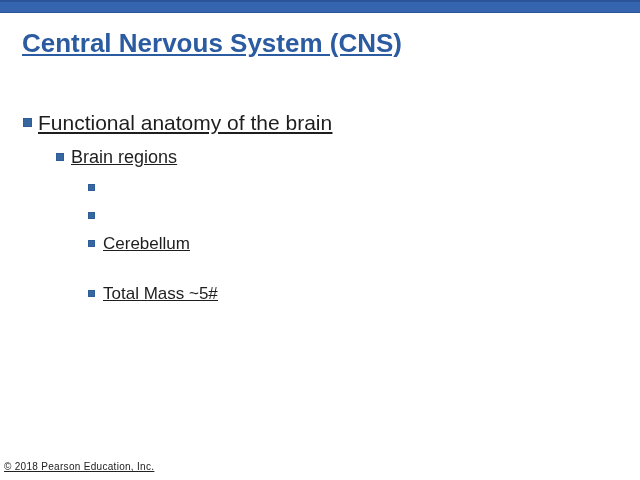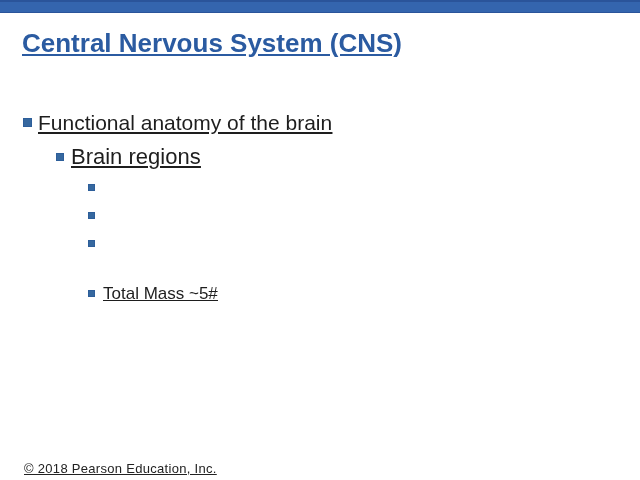--- a/index.html
+++ b/index.html
@@ -49,29 +49,29 @@
   .row { white-space: nowrap; }
   .sq {
     display: inline-block;
     background: var(--bullet-color);
     border: 1px solid var(--bullet-border);
     vertical-align: middle;
     margin-top: -3px;
   }
   .l1 { font-size: 21px; line-height: 30px; margin-left: 1px;  margin-bottom: 6px; }
   .l1 .sq { width: 9px; height: 9px; margin-right: 6px; }
-  .l2 { font-size: 22px; line-height: 26px; margin-left: 34px; margin-bottom: 6px; }
+  .l2 { font-size: 18px; line-height: 26px; margin-left: 34px; margin-bottom: 6px; }
   .l2 .sq { width: 8px; height: 8px; margin-right: 7px; }
   .l3 { font-size: 17px; line-height: 24px; margin-left: 66px; margin-bottom: 4px; }
   .l3 .sq { width: 7px; height: 7px; margin-right: 8px; }
   .spacer-before { margin-top: 26px; }
   .footer {
     position: absolute;
-    left: 24px; top: 461px;
-    font-size: 13px;
+    left: 4px; top: 461px;
+    font-size: 10px;
     color: #222222;
     letter-spacing: 0.3px;
   }
 </style>
 </head>
 <body>
 
 <div class="slide">
 
   <div class="top-bar"></div>
@@ -91,21 +91,21 @@
     <div class="row l3">
       <span class="sq"></span>
     </div>
 
     <div class="row l3">
       <span class="sq"></span>
     </div>
 
 
     <div class="row l3">
-      <span class="sq"></span>
+      <span class="sq"></span><span>Cerebellum</span>
     </div>
 
     <div class="row l3 spacer-before">
       <span class="sq"></span><span>Total Mass ~5#</span>
     </div>
 
   </div>
 
   <div class="footer">© 2018 Pearson Education, Inc.</div>
 

